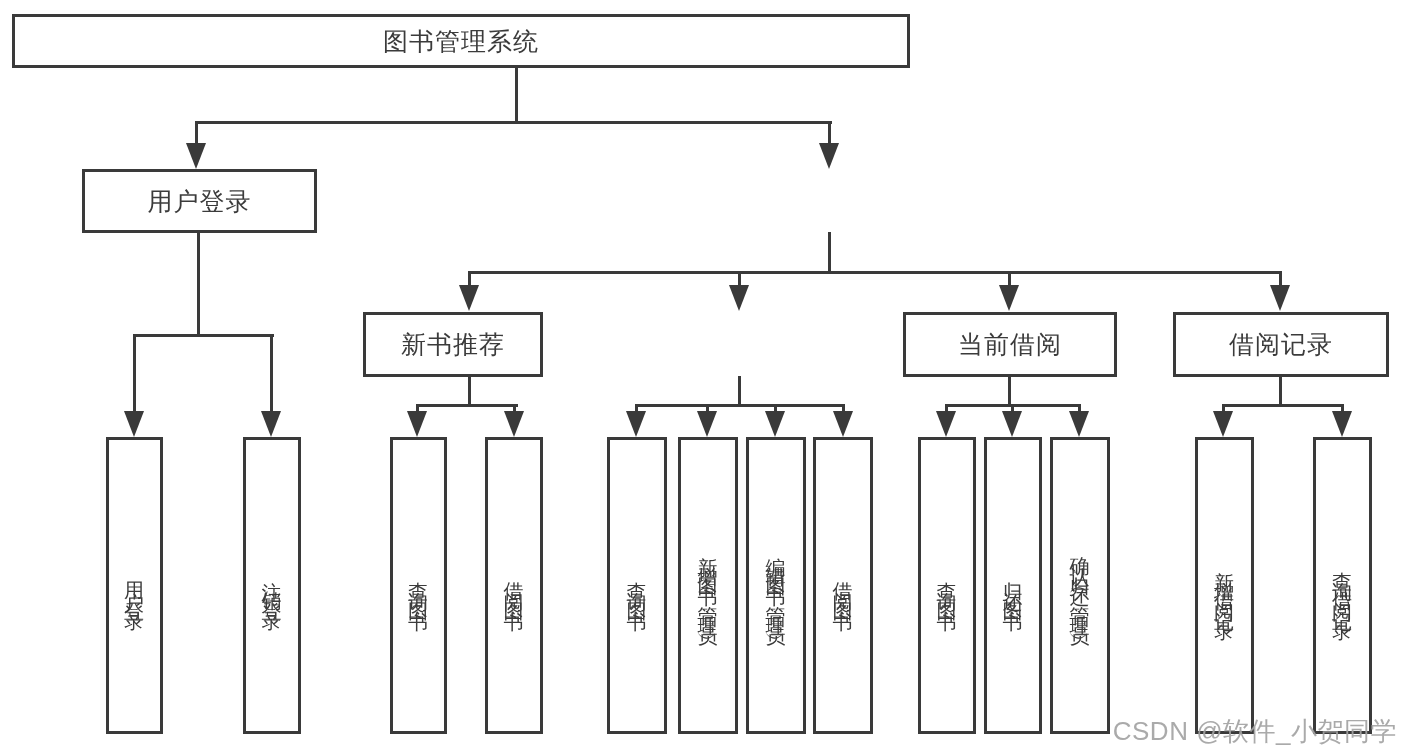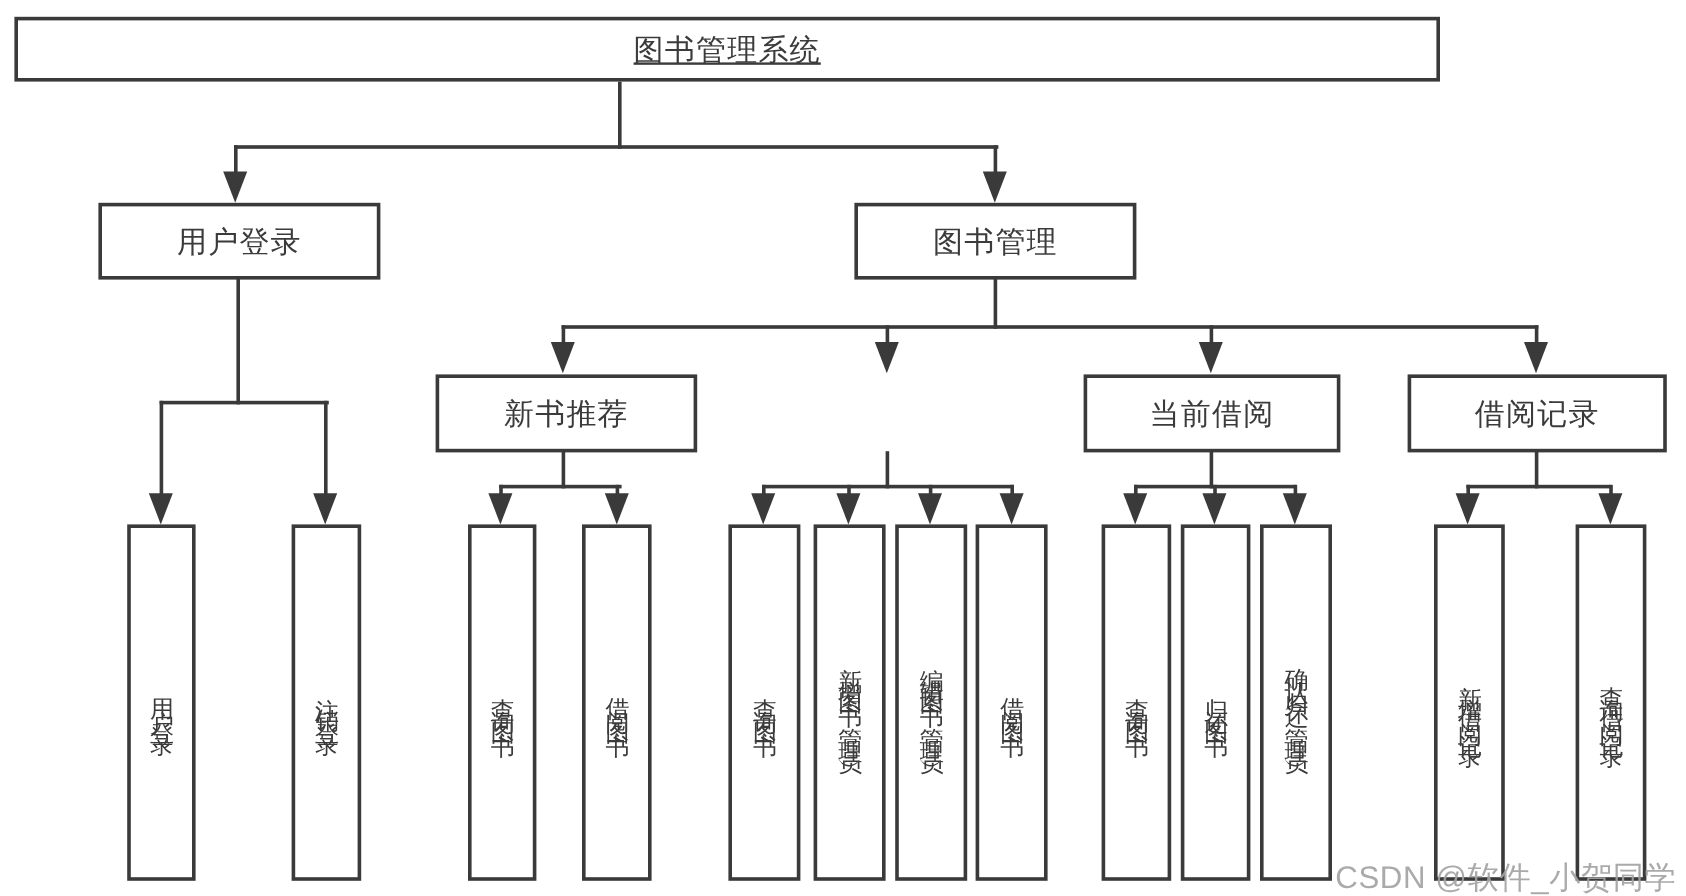--- a/index.html
+++ b/index.html
@@ -51,57 +51,54 @@
     color: rgba(163, 163, 163, 0.92);
     z-index: 5;
     white-space: nowrap;
   }
 </style>
 </head>
 <body>
 
 <div class="stage">
 
-  <div class="box box-h" style="left:12px; top:14px; width:1188px; height:54px;text-decoration:underline;">
+  <div class="box box-h" style="left:12px; top:14px; width:898px; height:54px;">
     <span>图书管理系统</span>
   </div>
 
   <div class="vline" style="left:515px; top:68px;  height:56px;"></div>
   <div class="hline" style="left:195px; top:121px; width:637px;"></div>
   <div class="vline" style="left:195px; top:121px; height:26px;"></div>
   <div class="arrow" style="left:186px; top:143px;"></div>
   <div class="vline" style="left:828px; top:121px; height:26px;"></div>
   <div class="arrow" style="left:819px; top:143px;"></div>
 
   <div class="box box-h" style="left:82px; top:169px; width:235px; height:64px;">
     <span>用户登录</span>
-  </div>
-  <div class="box box-h" style="left:712px; top:169px; width:235px; height:64px;">
-    <span>图书管理</span>
   </div>
 
   <div class="vline" style="left:197px; top:232px; height:105px;"></div>
   <div class="hline" style="left:133px; top:334px; width:141px;"></div>
   <div class="vline" style="left:133px; top:334px; height:79px;"></div>
   <div class="arrow" style="left:124px; top:411px;"></div>
   <div class="vline" style="left:270px; top:334px; height:79px;"></div>
   <div class="arrow" style="left:261px; top:411px;"></div>
 
   <div class="vline" style="left:828px; top:232px; height:42px;"></div>
   <div class="hline" style="left:468px; top:271px; width:814px;"></div>
   <div class="vline" style="left:468px;  top:271px; height:18px;"></div>
   <div class="arrow" style="left:459px;  top:285px;"></div>
   <div class="vline" style="left:738px;  top:271px; height:18px;"></div>
   <div class="arrow" style="left:729px;  top:285px;"></div>
   <div class="vline" style="left:1008px; top:271px; height:18px;"></div>
   <div class="arrow" style="left:999px;  top:285px;"></div>
   <div class="vline" style="left:1279px; top:271px; height:18px;"></div>
   <div class="arrow" style="left:1270px; top:285px;"></div>
 
-  <div class="box box-h" style="left:363px; top:312px; width:218px; height:65px;text-align:center;">
+  <div class="box box-h" style="left:363px; top:312px; width:180px; height:65px;text-align:center;">
     <span>新书推荐</span>
   </div>
   <div class="box box-h" style="left:1173px; top:312px; width:216px; height:65px;">
     <span>借阅记录</span>
   </div>
   <div class="box box-h" style="left:903px; top:312px; width:214px; height:65px;">
     <span>当前借阅</span>
   </div>
 
   <div class="vline" style="left:468px; top:376px; height:31px;"></div>

